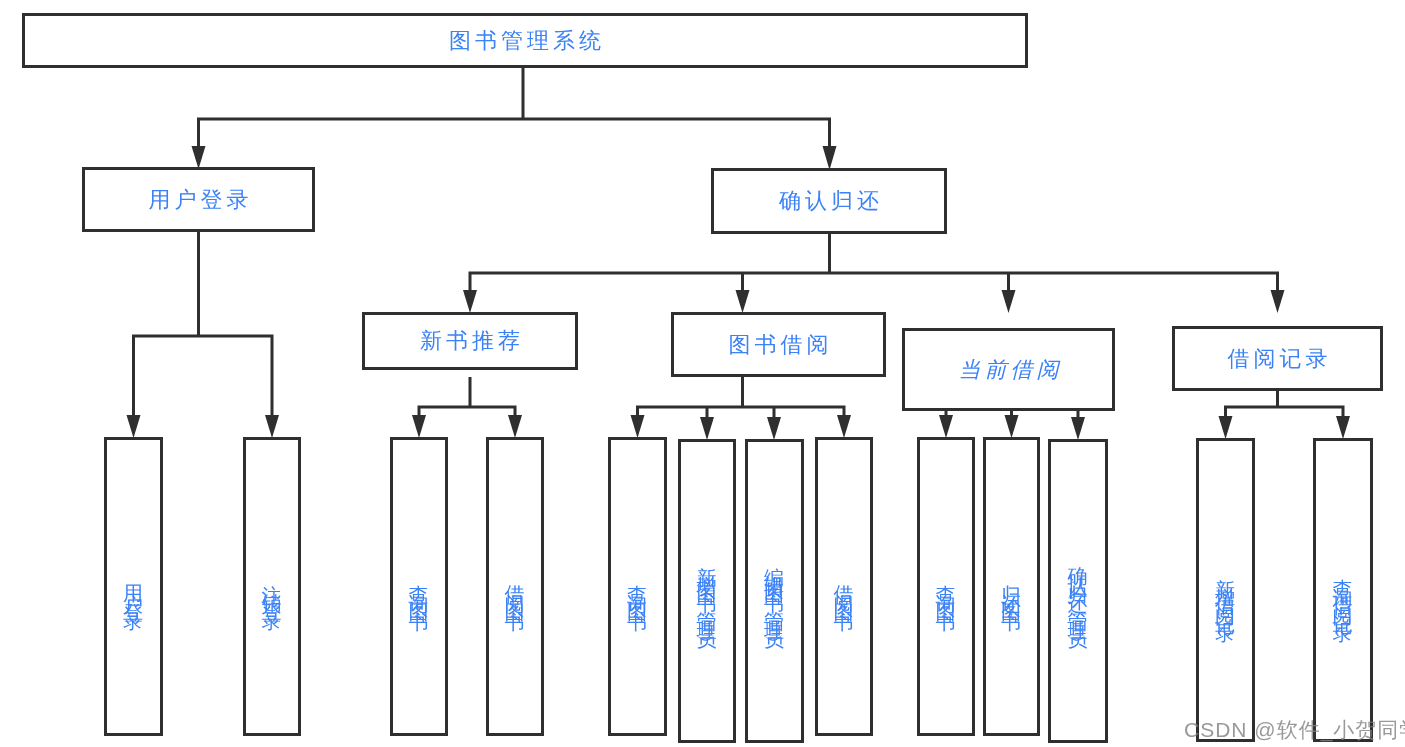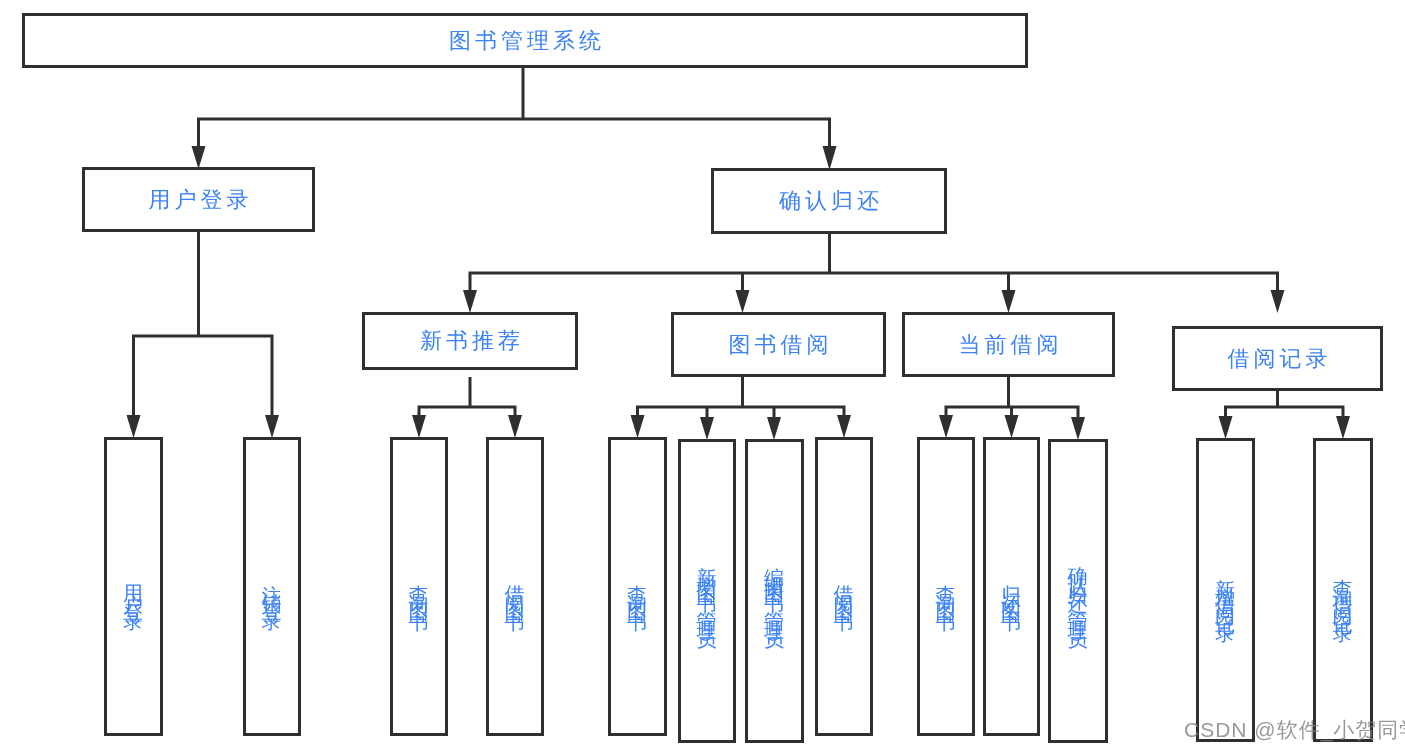--- a/index.html
+++ b/index.html
@@ -123,21 +123,21 @@
   <div class="node h-node" style="left:711px; top:168px; width:236px; height:66px;">
     <span>确认归还</span>
   </div>
 
   <div class="node h-node" style="left:362px; top:312px; width:216px; height:58px;">
     <span>新书推荐</span>
   </div>
   <div class="node h-node" style="left:635px; top:312px; width:215px; height:65px;margin-left:36px;">
     <span>图书借阅</span>
   </div>
-  <div class="node h-node" style="left:902px; top:312px; width:213px; height:65px;">
+  <div class="node h-node" style="left:902px; top:328px; width:213px; height:83px;font-style:italic;">
     <span>当前借阅</span>
   </div>
   <div class="node h-node" style="left:1172px; top:326px; width:211px; height:65px;">
     <span>借阅记录</span>
   </div>
 
   <div class="node v-node" style="left:104px; top:437px; width:59px; height:299px;">
     <span>用户登录</span>
   </div>
   <div class="node v-node" style="left:243px; top:437px; width:58px; height:299px;">

